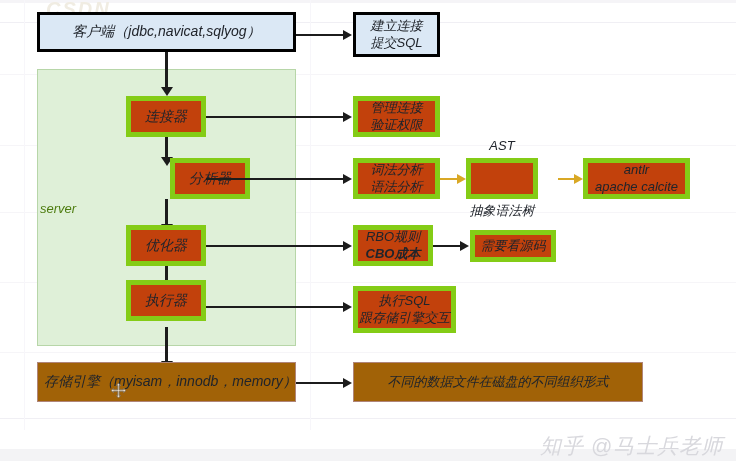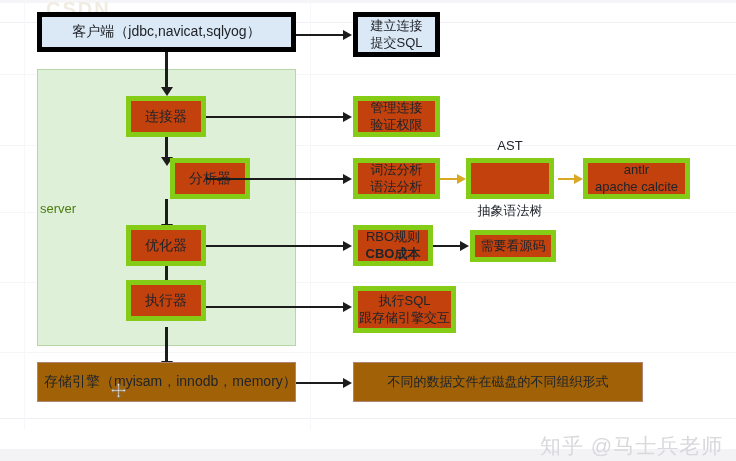--- a/index.html
+++ b/index.html
@@ -6,20 +6,21 @@
   body{
     width:736px;height:461px;
     background:#ffffff;
     font-family:"Liberation Sans","DejaVu Sans",sans-serif;
     overflow:hidden;
     position:relative;
   }
   #canvas{
     position:absolute;left:0;top:0;width:736px;height:461px;
     background:#ffffff;
+    font-style:italic;
   }
   
   .bg-line{position:absolute;left:0;width:736px;height:1px;background:#f0eff4;}
   .bg-line.soft{background:#f6f5f8;}
   .bg-vline{position:absolute;top:0;width:1px;height:430px;background:#f7f6fa;}
   .bottom-band{position:absolute;left:0;top:449px;width:736px;height:12px;background:#f3f3f5;}
   .top-band{position:absolute;left:0;top:0;width:736px;height:3px;background:#f5f4f7;}
 
   
   .node{
@@ -30,21 +31,21 @@
     align-items:center;
     justify-content:center;
     text-align:center;
     line-height:1.25;
     color:#20242b;
     white-space:nowrap;
   }
   .node .ln{display:block;}
   .node .ln.bold{font-weight:bold;}
 
-  .blue{background:#dbe8f5;border:5px solid #000000;}
+  .blue{background:#dbe8f5;border:3px solid #000000;}
   .green-zone{background:#dff0d8;border:1px solid #b7d6a8;}
   .yellow{background:#c2410c;border:5px solid #84cc16;}
   .pink{background:#a16207;border:1px solid #b08579;}
 
   
   .arrow{position:absolute;}
   .arrow .shaft{position:absolute;background:#1c1c1c;}
   .arrow .head{position:absolute;width:0;height:0;}
   
   .arrow.down .shaft{width:3px;left:0;top:0;}
@@ -155,21 +156,21 @@
 
   <div class="node yellow" style="left:126px;top:158px;width:80px;height:41px;font-size:14px;margin-left:44px;">
     <span class="ln">分析器</span>
   </div>
 
   <div class="node yellow" style="left:353px;top:158px;width:87px;height:41px;font-size:13px;">
     <span class="ln">词法分析</span>
     <span class="ln">语法分析</span>
   </div>
 
-  <div class="node yellow" style="left:466px;top:158px;width:88px;height:41px;font-size:13px;gap:48px;">
+  <div class="node yellow" style="left:466px;top:158px;width:72px;height:41px;font-size:13px;gap:48px;">
     <span class="ln">AST</span>
     <span class="ln">抽象语法树</span>
   </div>
 
   <div class="node yellow" style="left:583px;top:158px;width:107px;height:41px;font-size:13px;">
     <span class="ln">antlr</span>
     <span class="ln">apache calcite</span>
   </div>
 
   <div class="arrow right" style="left:206px;top:178px;">

